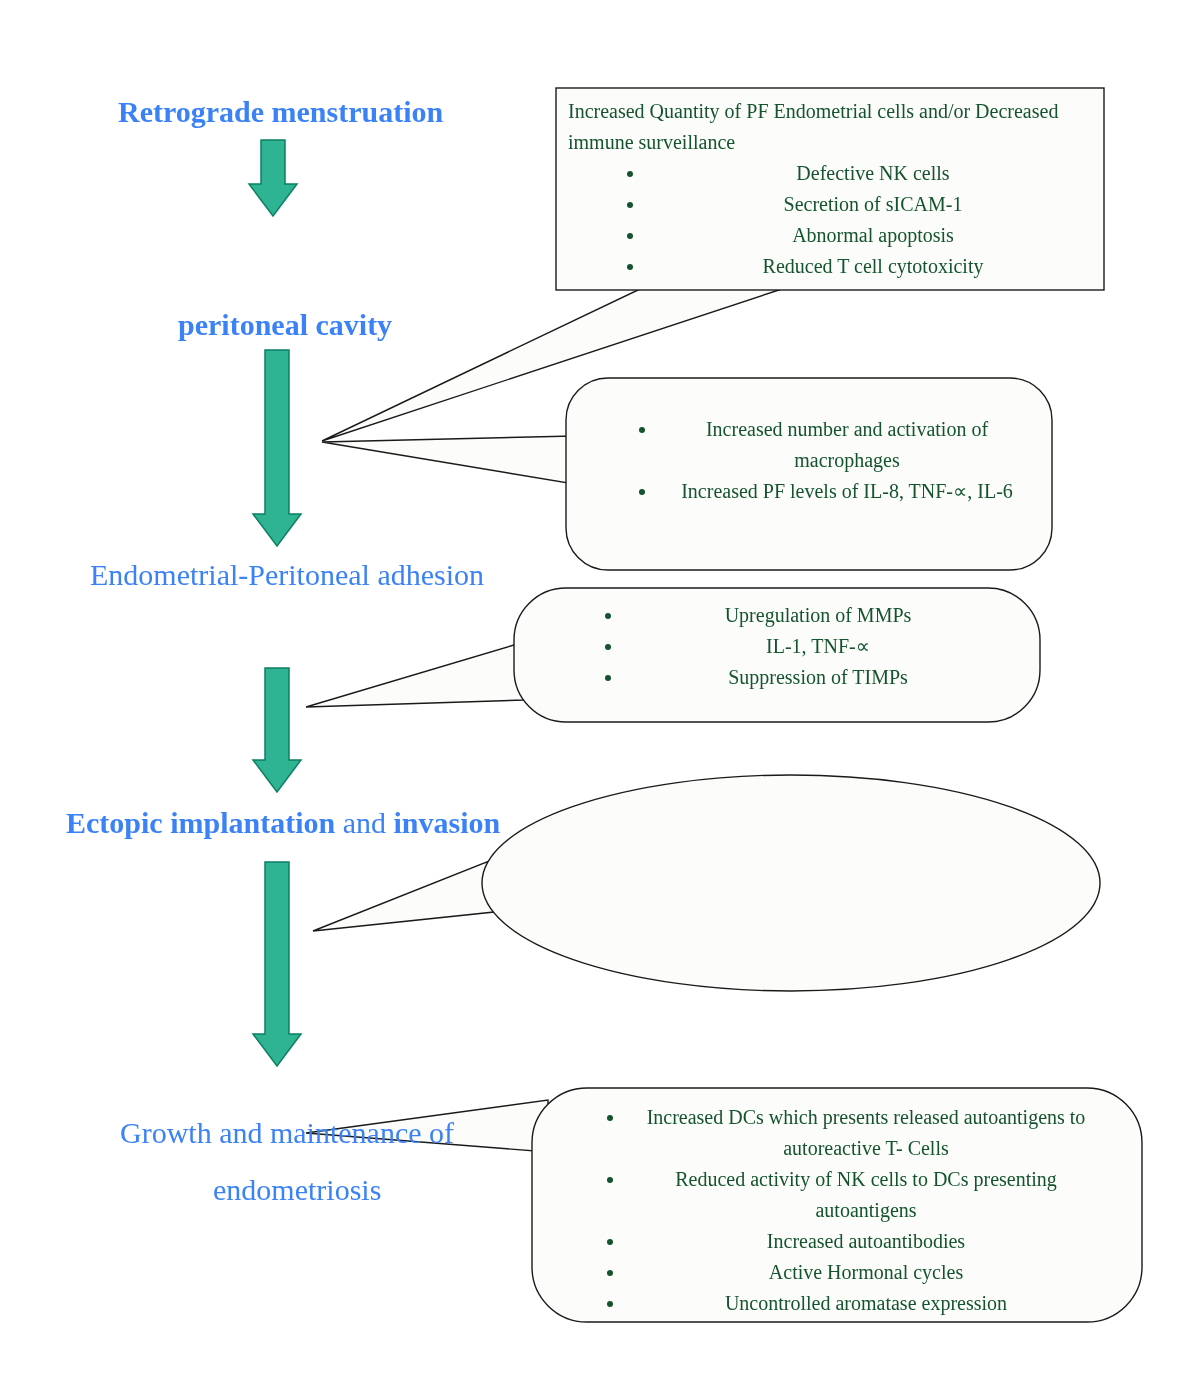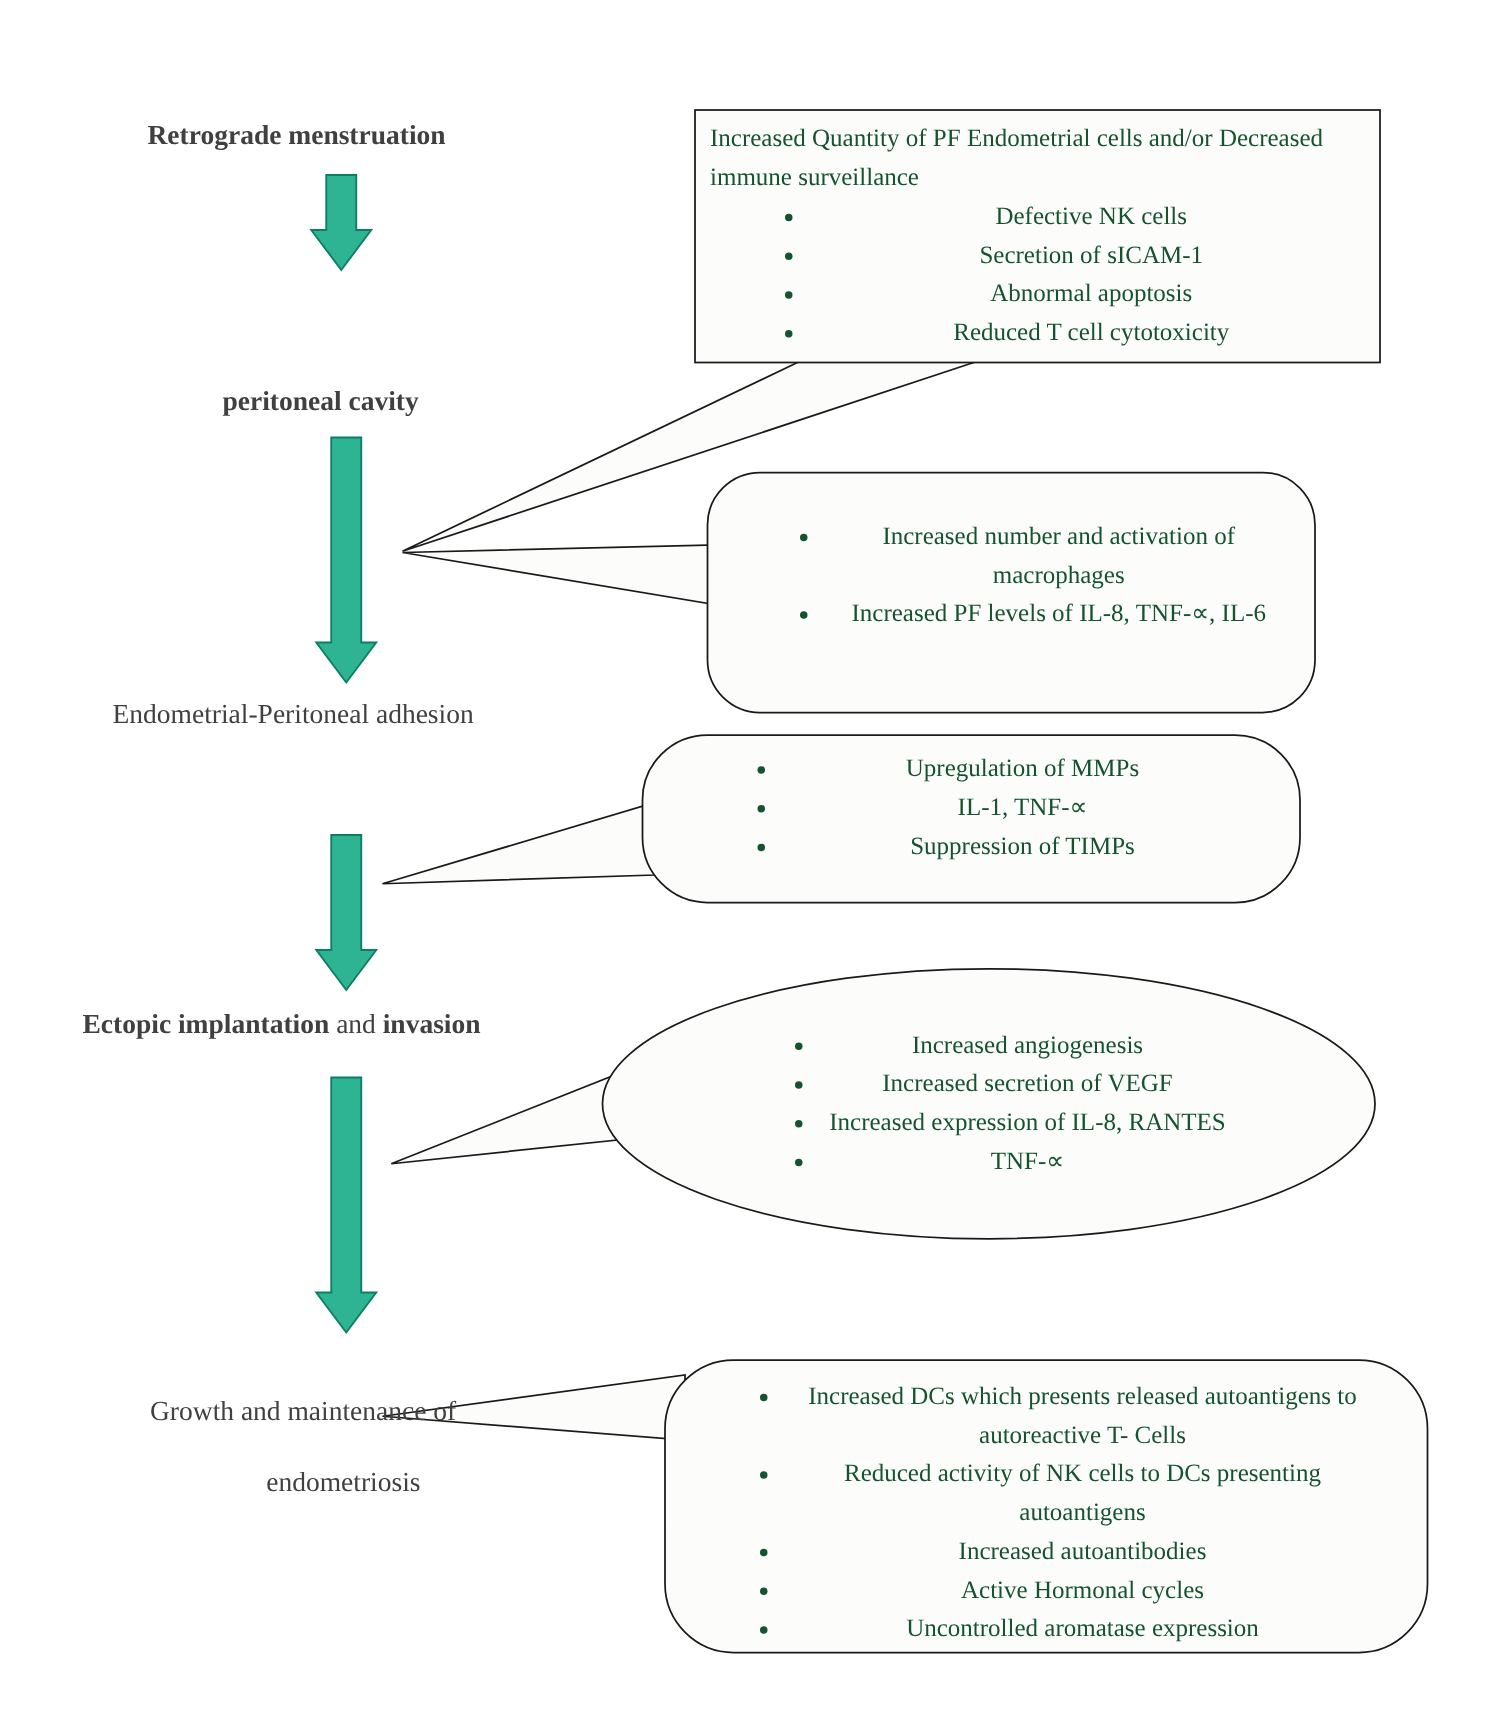--- a/index.html
+++ b/index.html
@@ -17,23 +17,23 @@
   .shape-layer {
     position: absolute;
     left: 0; top: 0;
     width: 1195px; height: 1387px;
     z-index: 1;
   }
 
   .label {
     position: absolute;
     z-index: 2;
-    font-size: 22px;
+    font-size: 30px;
     white-space: nowrap;
-    color: #404040;
+    color: #3b82f6;
   }
   .bold { font-weight: bold; }
 
   .callout-text {
     position: absolute;
     z-index: 2;
     font-size: 20px;
     line-height: 1.55;
     color: #14532d;
   }
@@ -104,28 +104,20 @@
   </div>
 
   <div class="callout-text bub3-text" style="left:584px; top:600px; width:420px;">
     <ul>
       <li>Upregulation of MMPs</li>
       <li>IL-1, TNF-∝</li>
       <li>Suppression of TIMPs</li>
     </ul>
   </div>
 
-  <div class="callout-text bub4-text" style="left:614px; top:821px; width:368px;">
-    <ul>
-      <li>Increased angiogenesis</li>
-      <li>Increased secretion of VEGF</li>
-      <li>Increased expression of IL-8, RANTES</li>
-      <li>TNF-∝</li>
-    </ul>
-  </div>
 
   <div class="callout-text bub5-text" style="left:570px; top:1102px; width:528px;">
     <ul>
       <li>Increased DCs which presents released autoantigens to autoreactive T- Cells</li>
       <li>Reduced activity of NK cells to DCs presenting autoantigens</li>
       <li>Increased autoantibodies</li>
       <li>Active Hormonal cycles</li>
       <li>Uncontrolled aromatase expression</li>
     </ul>
   </div>

